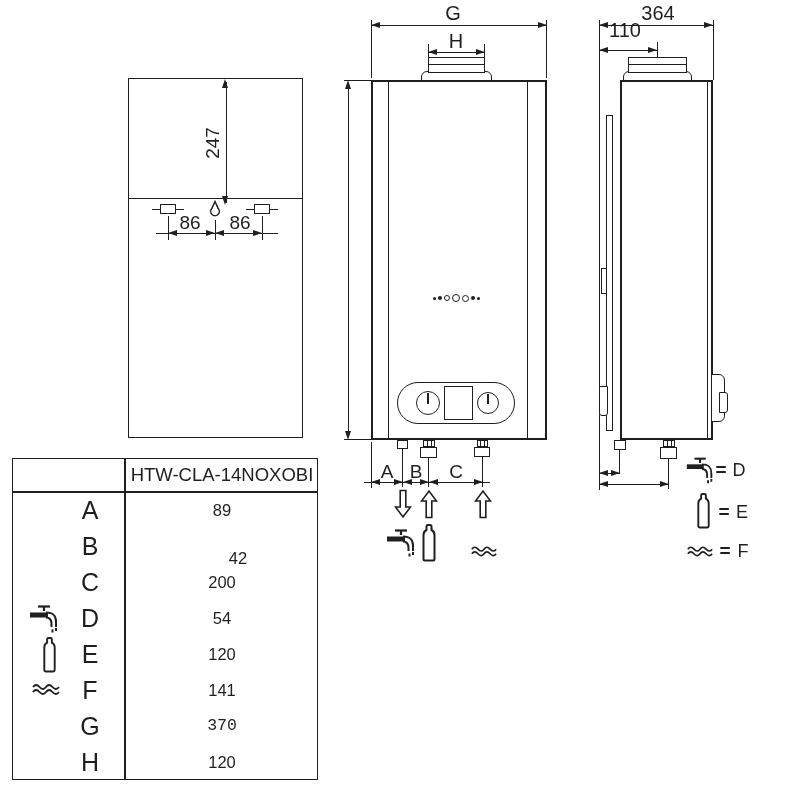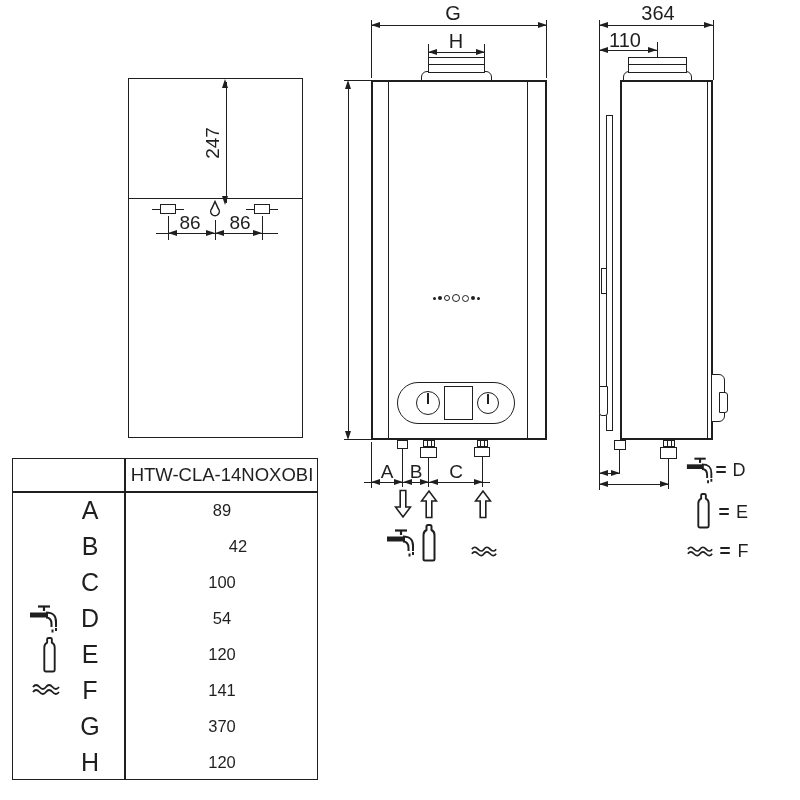--- a/index.html
+++ b/index.html
@@ -193,21 +193,21 @@
     <div class="vl" style="left:713px;top:20px;height:60px;"></div>
     <div class="hl" style="left:599px;top:25px;width:114px;"></div>
     <div class="ar ar-l" style="left:599px;top:21.5px;"></div>
     <div class="ar ar-r" style="left:704px;top:21.5px;"></div>
     <div class="txt big" style="left:636px;top:3px;width:44px;">364</div>
 
     <div class="hl" style="left:599px;top:50px;width:58px;"></div>
     <div class="ar ar-l" style="left:599px;top:46.5px;"></div>
     <div class="ar ar-r" style="left:648px;top:46.5px;"></div>
     <div class="vl" style="left:657px;top:42px;height:15px;"></div>
-    <div class="txt big" style="left:601px;top:30px;width:48px;">110</div>
+    <div class="txt big" style="left:601px;top:20px;width:48px;">110</div>
 
     <div class="bx" style="left:623px;top:71px;width:69px;height:10px;border-radius:6px 6px 0 0;"></div>
     <div class="bx2" style="left:620px;top:80px;width:93px;height:360px;"></div>
     <div class="bx" style="left:628px;top:57px;width:59px;height:16px;"></div>
     <div class="hl" style="left:629px;top:64px;width:57px;"></div>
     <div class="vl" style="left:707px;top:82px;height:356px;"></div>
 
     <div class="bx" style="left:606px;top:115px;width:7px;height:316px;"></div>
     <div class="bx" style="left:601px;top:268px;width:6px;height:26px;"></div>
     <div class="bx" style="left:599px;top:386px;width:9px;height:30px;border-radius:0 0 3px 3px;"></div>
@@ -259,43 +259,43 @@
   <div>
     <div class="bx nobg" style="left:12px;top:458px;width:306px;height:322px;"></div>
     <div class="hl" style="left:12px;top:491px;width:306px;height:1.5px;"></div>
     <div class="vl" style="left:124px;top:458px;width:1.5px;height:322px;"></div>
     <div class="txt" style="left:126px;top:464px;width:192px;font-size:18.5px;line-height:22px;">HTW-CLA-14NOXOBI</div>
 
     <div class="txt tbl-letter" style="left:55px;top:492px;width:70px;">A</div>
     <div class="txt tbl-value" style="left:126px;top:492px;width:192px;">89</div>
 
     <div class="txt tbl-letter" style="left:55px;top:528px;width:70px;">B</div>
-    <div class="txt tbl-value" style="left:126px;top:528px;width:224px;">42</div>
+    <div class="txt tbl-value" style="left:126px;top:540px;width:224px;">42</div>
 
     <div class="txt tbl-letter" style="left:55px;top:564px;width:70px;">C</div>
-    <div class="txt tbl-value" style="left:126px;top:564px;width:192px;">100</div>
+    <div class="txt tbl-value" style="left:126px;top:564px;width:192px;">200</div>
 
     <svg class="icon" style="left:28px;top:603px;width:34px;height:30px;">
         <use href="#sym-tap"></use>
       </svg>
     <div class="txt tbl-letter" style="left:55px;top:600px;width:70px;">D</div>
     <div class="txt tbl-value" style="left:126px;top:600px;width:192px;">54</div>
 
     <svg class="icon" style="left:41px;top:634px;width:17px;height:40px;">
         <use href="#sym-bottle"></use>
       </svg>
     <div class="txt tbl-letter" style="left:55px;top:636px;width:70px;">E</div>
     <div class="txt tbl-value" style="left:126px;top:636px;width:192px;">120</div>
 
     <svg class="icon" style="left:31px;top:682px;width:30px;height:14px;">
         <use href="#sym-waves"></use>
       </svg>
     <div class="txt tbl-letter" style="left:55px;top:672px;width:70px;">F</div>
     <div class="txt tbl-value" style="left:126px;top:672px;width:192px;">141</div>
 
     <div class="txt tbl-letter" style="left:55px;top:708px;width:70px;">G</div>
-    <div class="txt tbl-value" style="left:126px;top:708px;width:192px;">370</div>
+    <div class="txt tbl-value" style="left:126px;top:708px;width:192px;font-family:Liberation Mono, monospace;">370</div>
 
     <div class="txt tbl-letter" style="left:55px;top:744px;width:70px;">H</div>
     <div class="txt tbl-value" style="left:126px;top:744px;width:192px;">120</div>
   </div>
 
 </div>
 
 </body></html>

